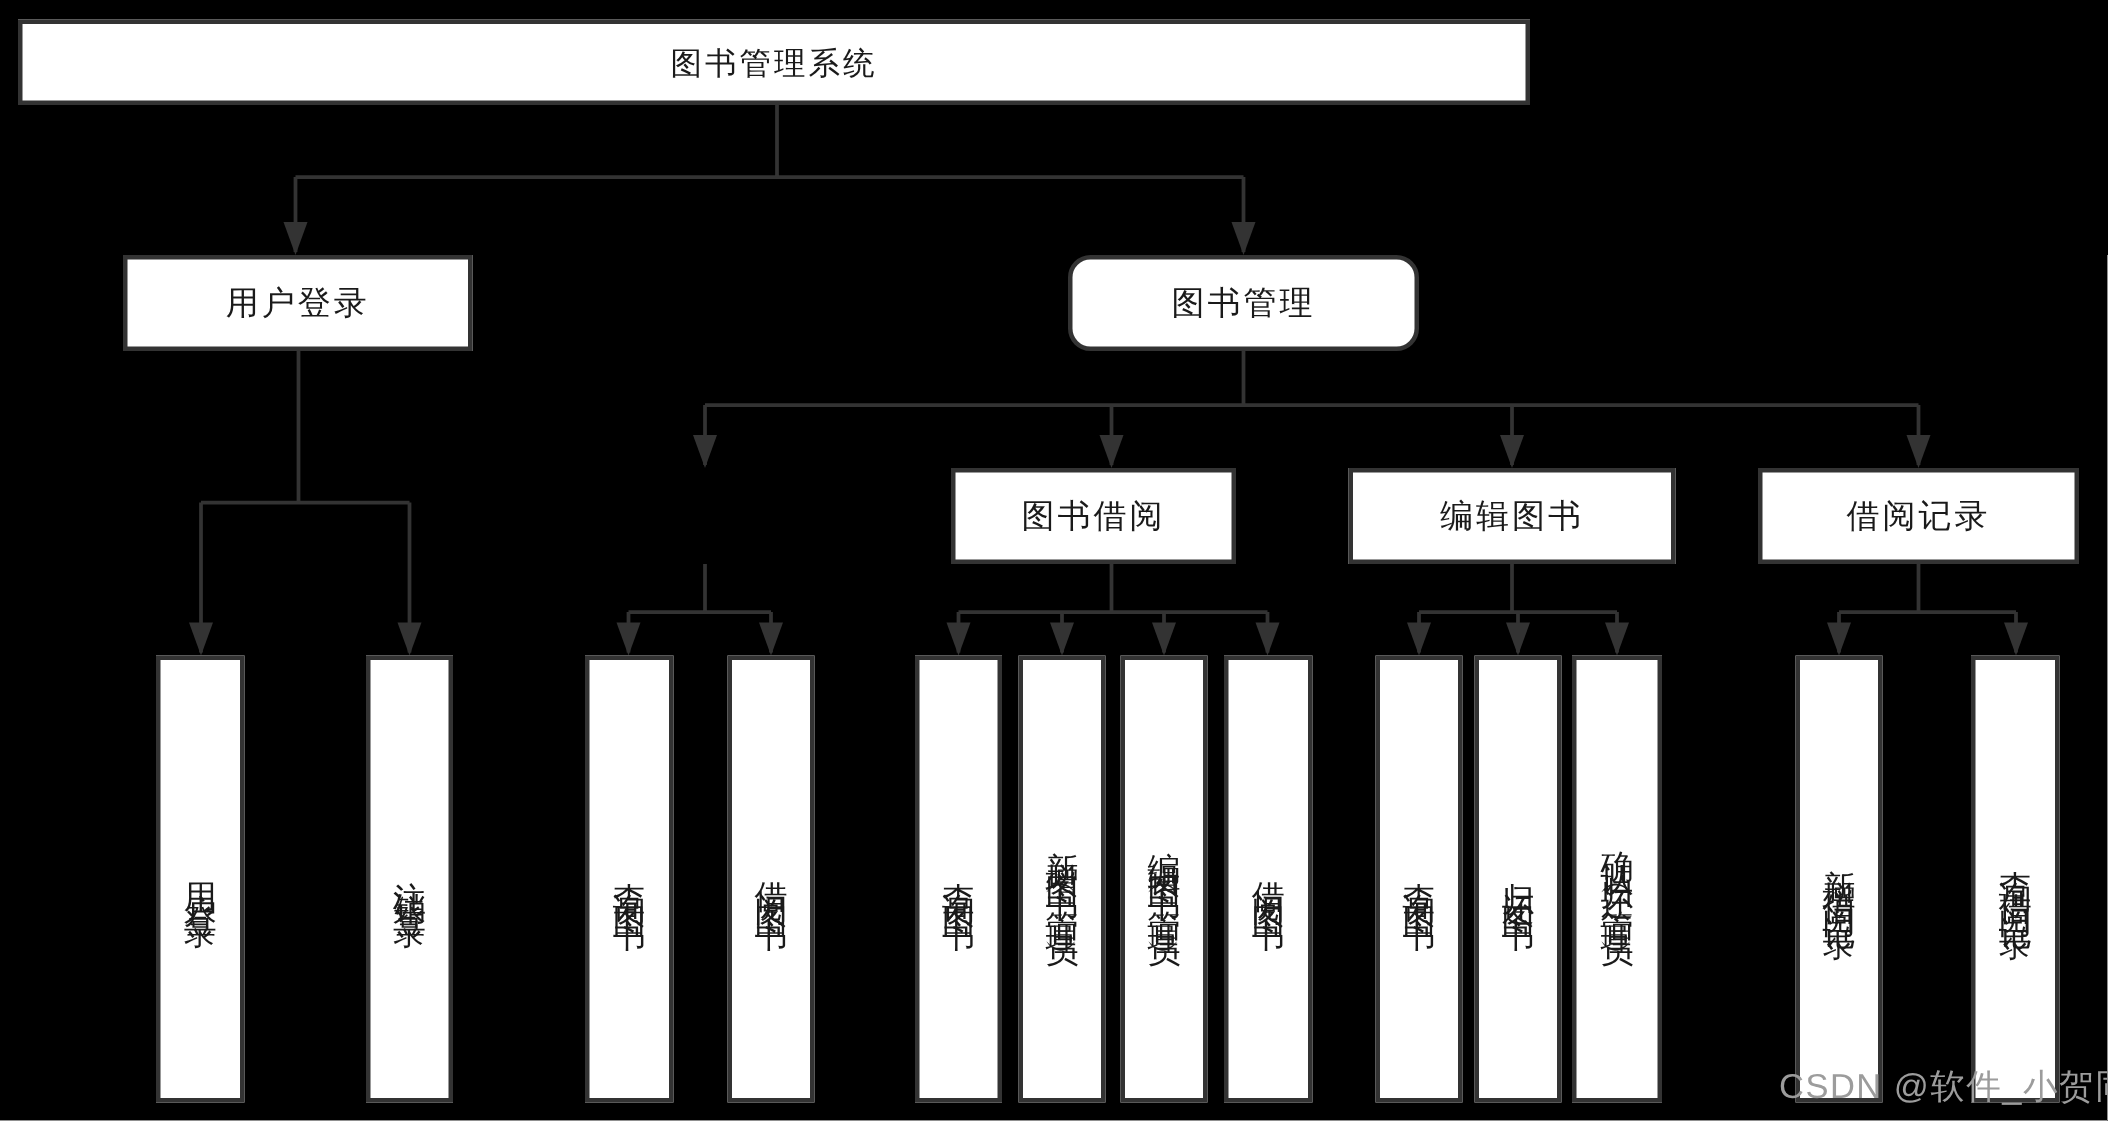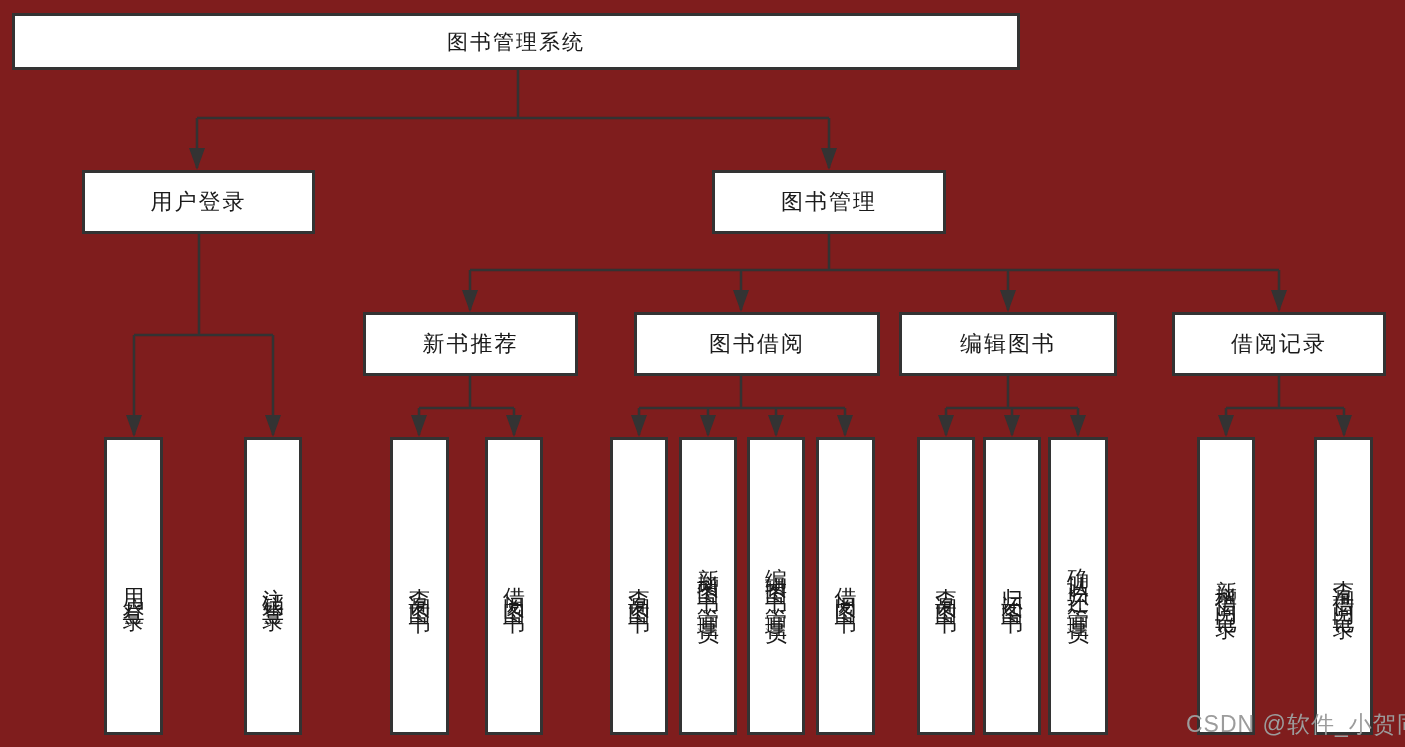--- a/index.html
+++ b/index.html
@@ -1,20 +1,20 @@
 <!DOCTYPE html>
 <html><head>
 <meta charset="utf-8">
 <style>
   html, body { margin: 0; padding: 0; background: #ffffff; }
   .stage {
     position: relative;
     width: 1405px;
     height: 747px;
-    background: #7f1d1d;
+    background: #000000;
     font-family: "Liberation Sans", "DejaVu Sans", sans-serif;
     color: #1a1a1a;
     overflow: hidden;
   }
   .wires {
     position: absolute;
     left: 0; top: 0;
     width: 1405px; height: 747px;
   }
   .box {
@@ -104,28 +104,25 @@
     </g>
   </svg>
 
   <div class="box root-box" style="left:12px; top:13px; width:1008px; height:57px;">
     <span>图书管理系统</span>
   </div>
 
   <div class="box" style="left:82px; top:170px; width:233px; height:64px;">
     <span>用户登录</span>
   </div>
-  <div class="box" style="left:712px; top:170px; width:234px; height:64px;">
+  <div class="box" style="left:712px; top:170px; width:234px; height:64px;border-radius:15px;">
     <span>图书管理</span>
   </div>
 
-  <div class="box" style="left:363px; top:312px; width:215px; height:64px;">
-    <span>新书推荐</span>
-  </div>
-  <div class="box" style="left:634px; top:312px; width:246px; height:64px;">
+  <div class="box" style="left:634px; top:312px; width:190px; height:64px;">
     <span>图书借阅</span>
   </div>
   <div class="box" style="left:899px; top:312px; width:218px; height:64px;">
     <span>编辑图书</span>
   </div>
   <div class="box" style="left:1172px; top:312px; width:214px; height:64px;">
     <span>借阅记录</span>
   </div>
 
   <div class="vbox" style="left:104px; top:437px; width:59px; height:298px;">

